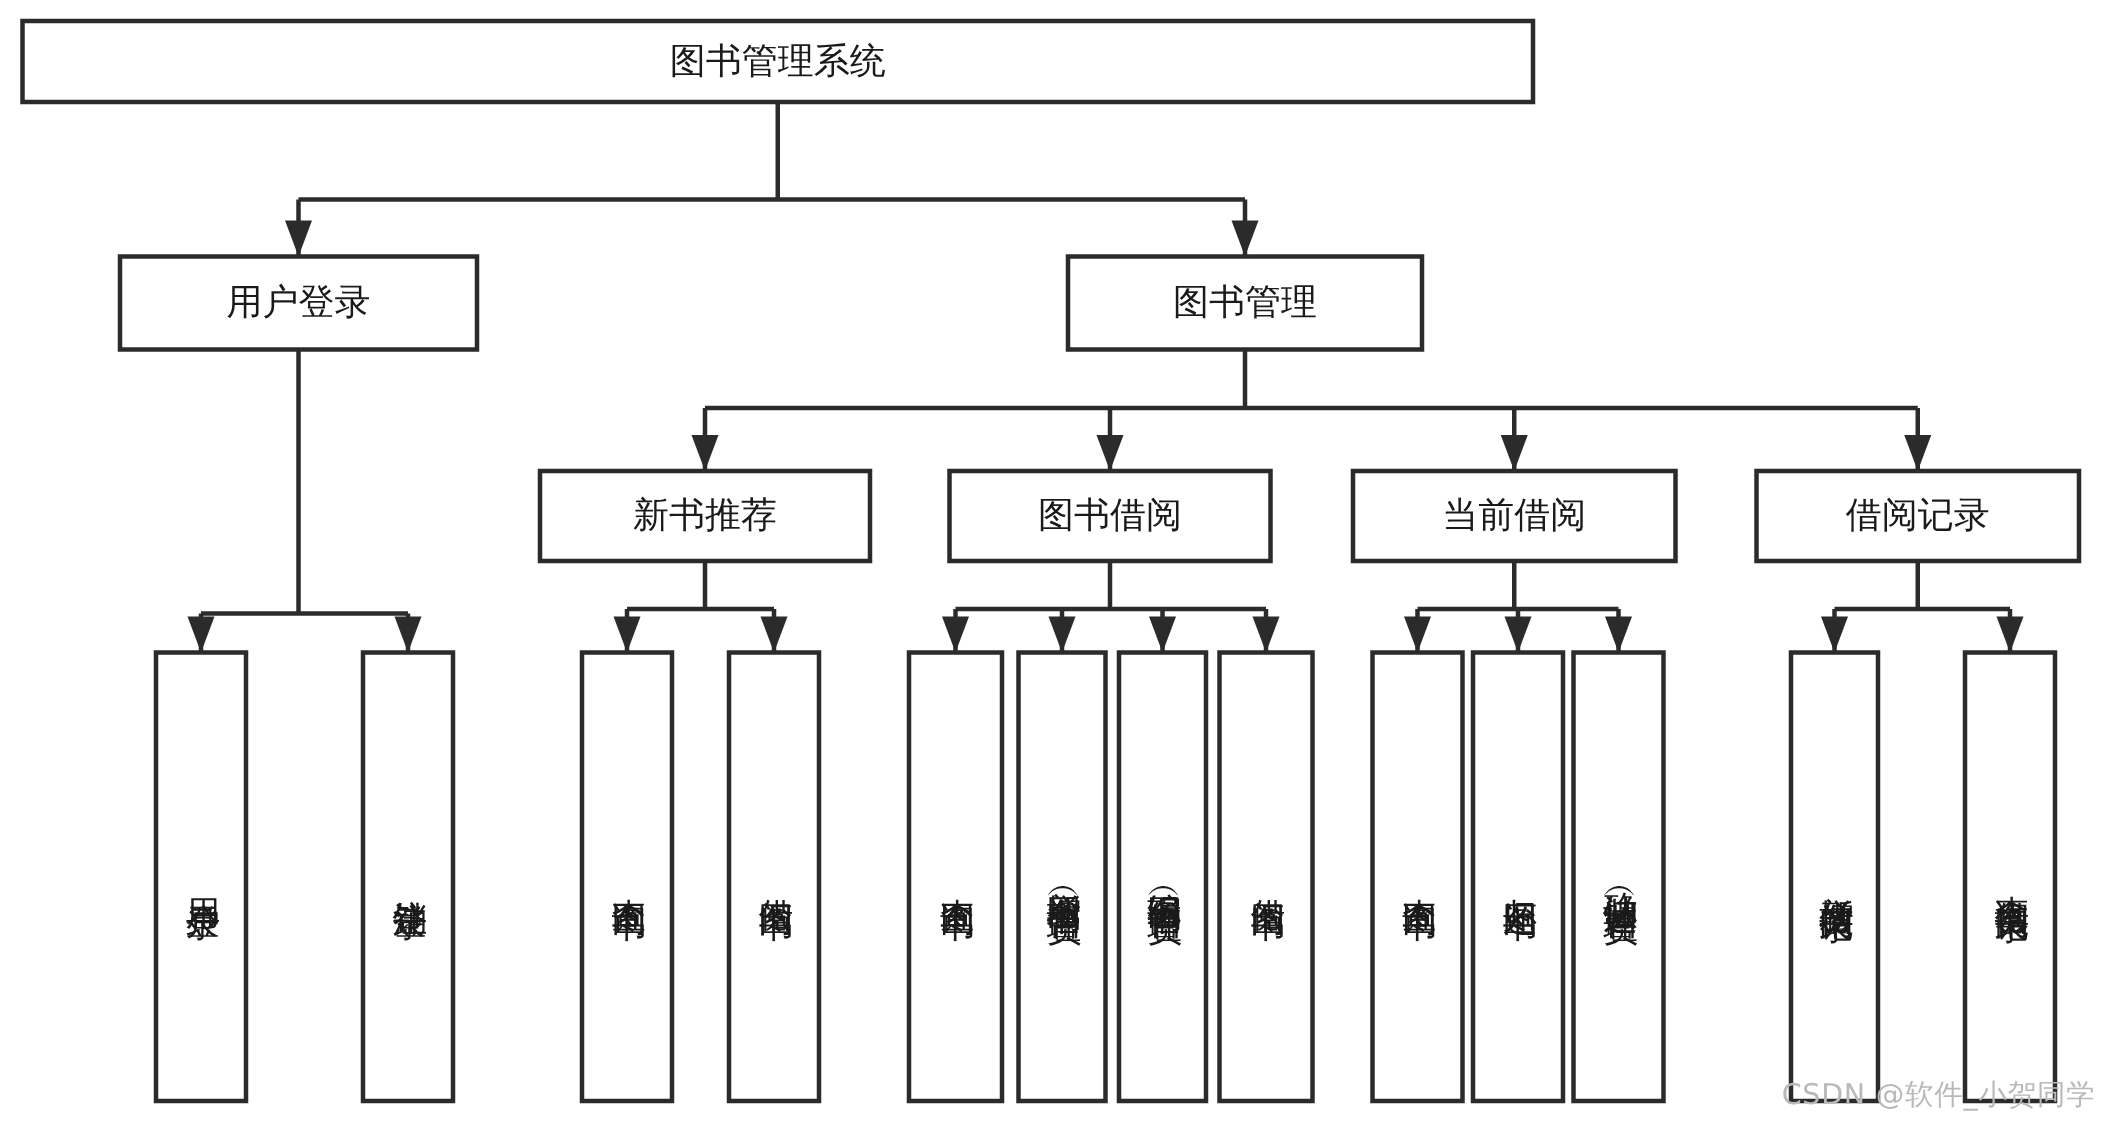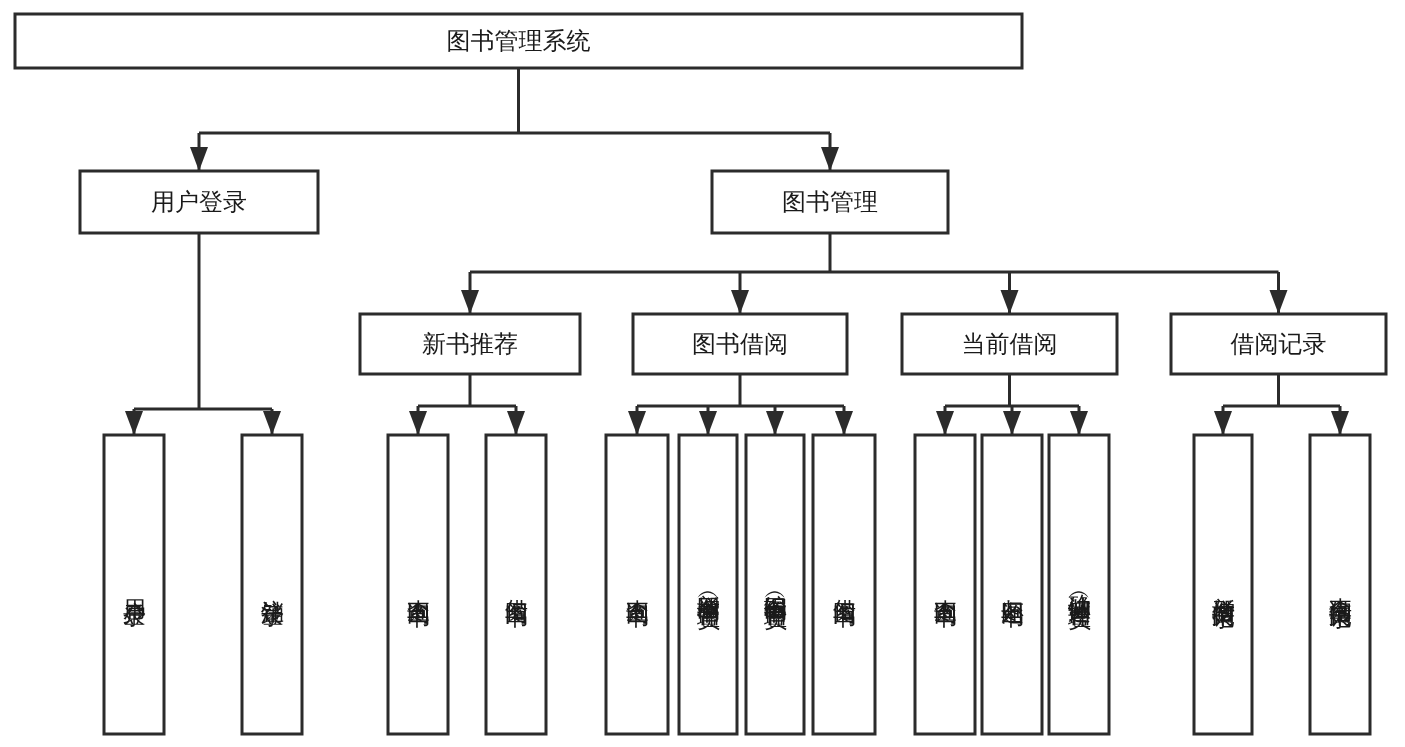--- a/index.html
+++ b/index.html
@@ -181,13 +181,14 @@
       <div class="node-label-v" style="left: 679px; top: 435px; width: 58px; height: 299px;">新增图书（管理员）</div>
       <div class="node-label-v" style="left: 746px; top: 435px; width: 58px; height: 299px;">编辑图书（管理员）</div>
       <div class="node-label-v" style="left: 813px; top: 435px; width: 62px; height: 299px;">借阅图书</div>
       <div class="node-label-v" style="left: 915px; top: 435px; width: 60px; height: 299px;">查询图书</div>
       <div class="node-label-v" style="left: 982px; top: 435px; width: 60px; height: 299px;">归还图书</div>
       <div class="node-label-v" style="left: 1049px; top: 435px; width: 60px; height: 299px;">确认归还（管理员）</div>
       <div class="node-label-v" style="left: 1194px; top: 435px; width: 58px; height: 299px;">新增借阅记录</div>
       <div class="node-label-v" style="left: 1310px; top: 435px; width: 60px; height: 299px;">查询借阅记录</div>
     </div>
 
+  <div class="watermark">CSDN @软件_小贺同学</div>
 </div>
 
 </body></html>

